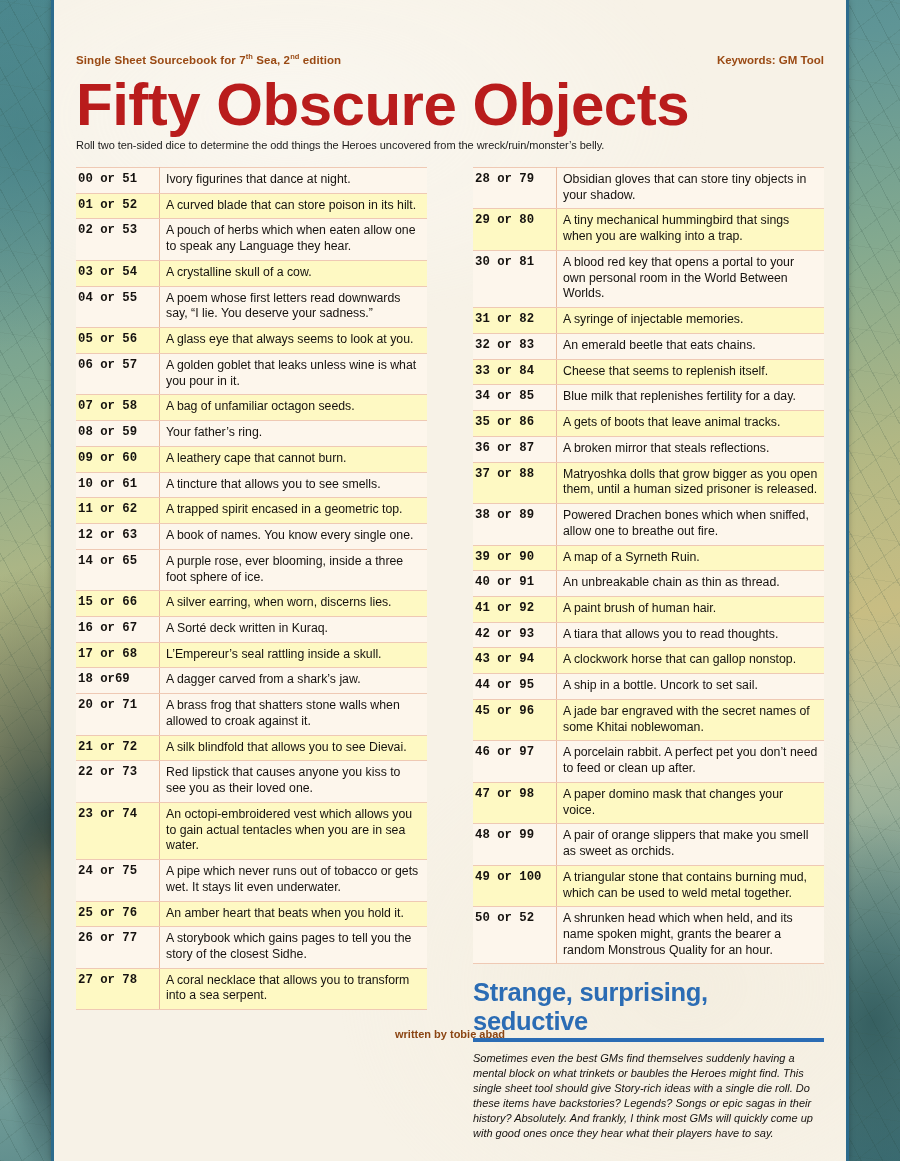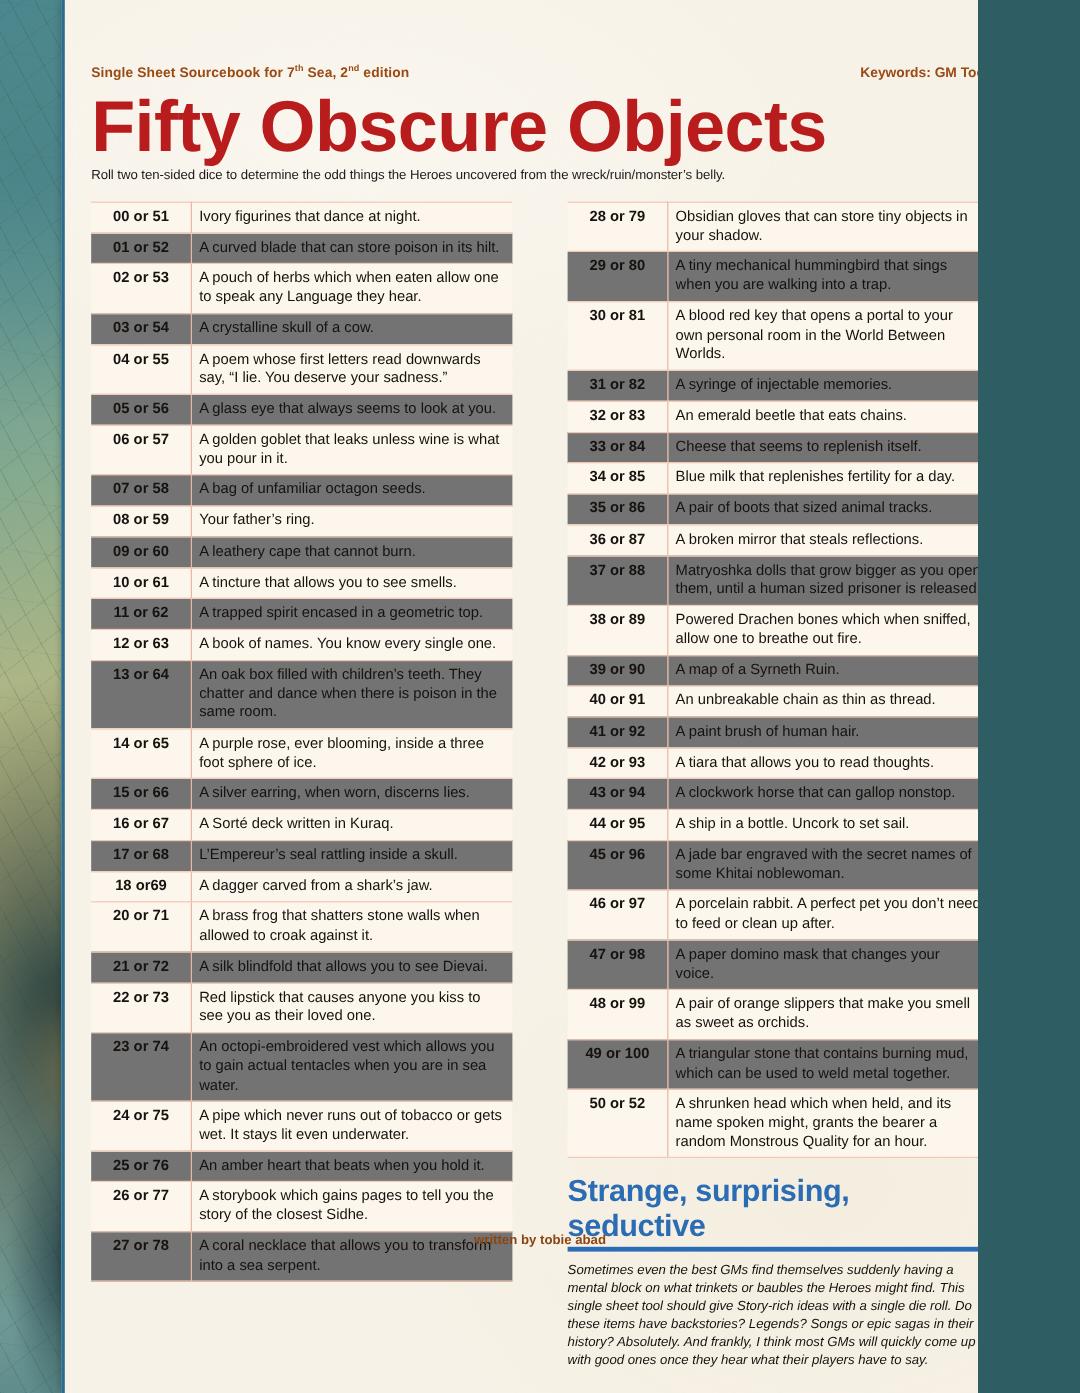--- a/index.html
+++ b/index.html
@@ -10,21 +10,21 @@
     width: 900px;
     height: 1161px;
     overflow: hidden;
     font-family: "Liberation Sans", sans-serif;
     background: #2e5d63;
   }
 
   
   #page {
     position: relative;
-    width: 815px;
+    width: 900px;
     height: 1161px;
     overflow: hidden;
   }
   .bg-art {
     position: absolute;
     inset: 0;
     background:
       radial-gradient(ellipse 280px 420px at 6% 72%, rgba(18,46,52,0.85) 0%, rgba(18,46,52,0.0) 65%),
       radial-gradient(ellipse 200px 300px at 97% 88%, rgba(40,80,82,0.75) 0%, rgba(40,80,82,0) 70%),
       radial-gradient(ellipse 320px 300px at 3% 12%, rgba(60,120,126,0.55) 0%, rgba(60,120,126,0) 70%),
@@ -150,26 +150,26 @@
     font-size: 12.3px;
     line-height: 1.28;
     color: #15120f;
     padding: 4px 6px 5px 6px;
     border-top: 1px solid #efc9b4;
     border-bottom: 1px solid #efc9b4;
   }
   table.tbl tr td:first-child {
     width: 79px;
     font-weight: bold;
-    text-align: center;
     padding-left: 2px;
     padding-right: 2px;
     border-right: 1px solid #e8b9a0;
-  }
-  table.tbl tr.r-odd td  { background: #737373; }
+    font-family: Liberation Mono, monospace;
+  }
+  table.tbl tr.r-odd td  { background: #fef9c3; }
   table.tbl tr.r-even td { background: #fdf6ec; }
 
   
   .blurb { margin-top: 14px; }
   h2.blurb-title {
     margin: 0;
     font-size: 25.5px;
     font-weight: bold;
     color: #2b6cb4;
     letter-spacing: -.3px;
@@ -270,24 +270,20 @@
                   <td>10 or 61</td>
                   <td>A tincture that allows you to see smells.</td>
                 </tr>
                 <tr class="r-odd">
                   <td>11 or 62</td>
                   <td>A trapped spirit encased in a geometric top.</td>
                 </tr>
                 <tr class="r-even">
                   <td>12 or 63</td>
                   <td>A book of names. You know every single one.</td>
-                </tr>
-                <tr class="r-odd">
-                  <td>13 or 64</td>
-                  <td>An oak box filled with children’s teeth. They chatter and dance when there is poison in the same room.</td>
                 </tr>
                 <tr class="r-even">
                   <td>14 or 65</td>
                   <td>A purple rose, ever blooming, inside a three foot sphere of ice.</td>
                 </tr>
                 <tr class="r-odd">
                   <td>15 or 66</td>
                   <td>A silver earring, when worn, discerns lies.</td>
                 </tr>
                 <tr class="r-even">
@@ -363,21 +359,21 @@
                 <tr class="r-odd">
                   <td>33 or 84</td>
                   <td>Cheese that seems to replenish itself.</td>
                 </tr>
                 <tr class="r-even">
                   <td>34 or 85</td>
                   <td>Blue milk that replenishes fertility for a day.</td>
                 </tr>
                 <tr class="r-odd">
                   <td>35 or 86</td>
-                  <td>A pair of boots that sized animal tracks.</td>
+                  <td>A gets of boots that leave animal tracks.</td>
                 </tr>
                 <tr class="r-even">
                   <td>36 or 87</td>
                   <td>A broken mirror that steals reflections.</td>
                 </tr>
                 <tr class="r-odd">
                   <td>37 or 88</td>
                   <td>Matryoshka dolls that grow bigger as you open them, until a human sized prisoner is released.</td>
                 </tr>
                 <tr class="r-even">

